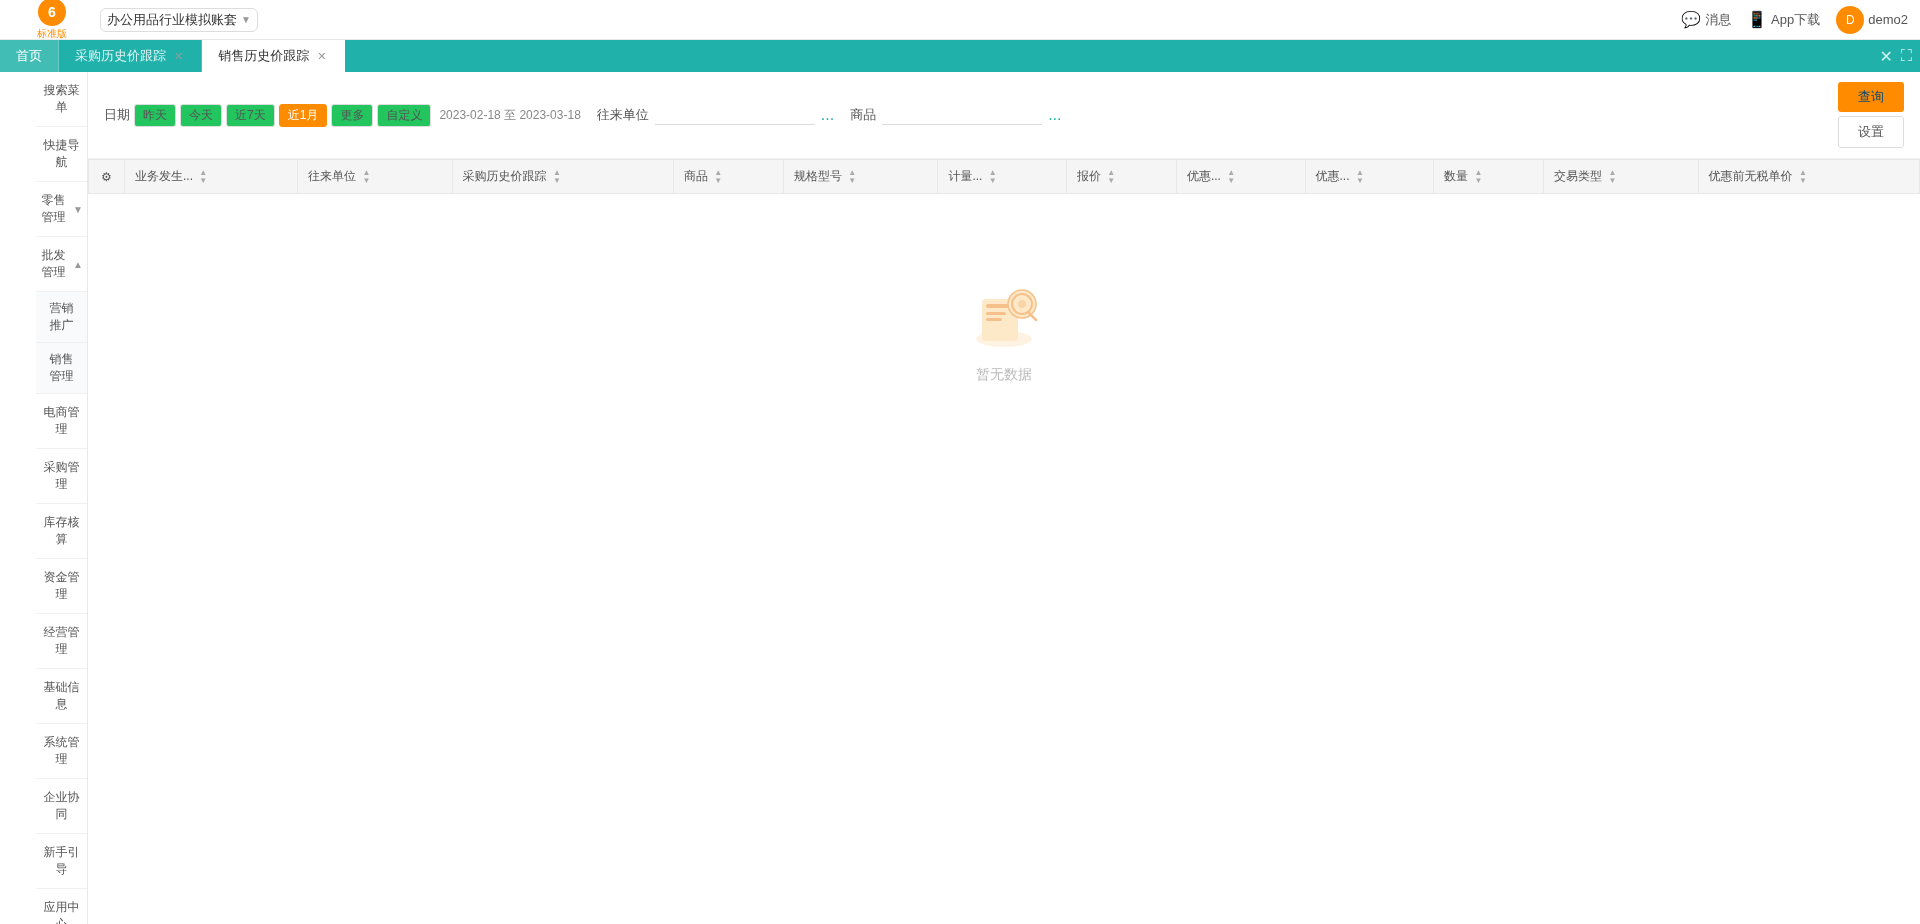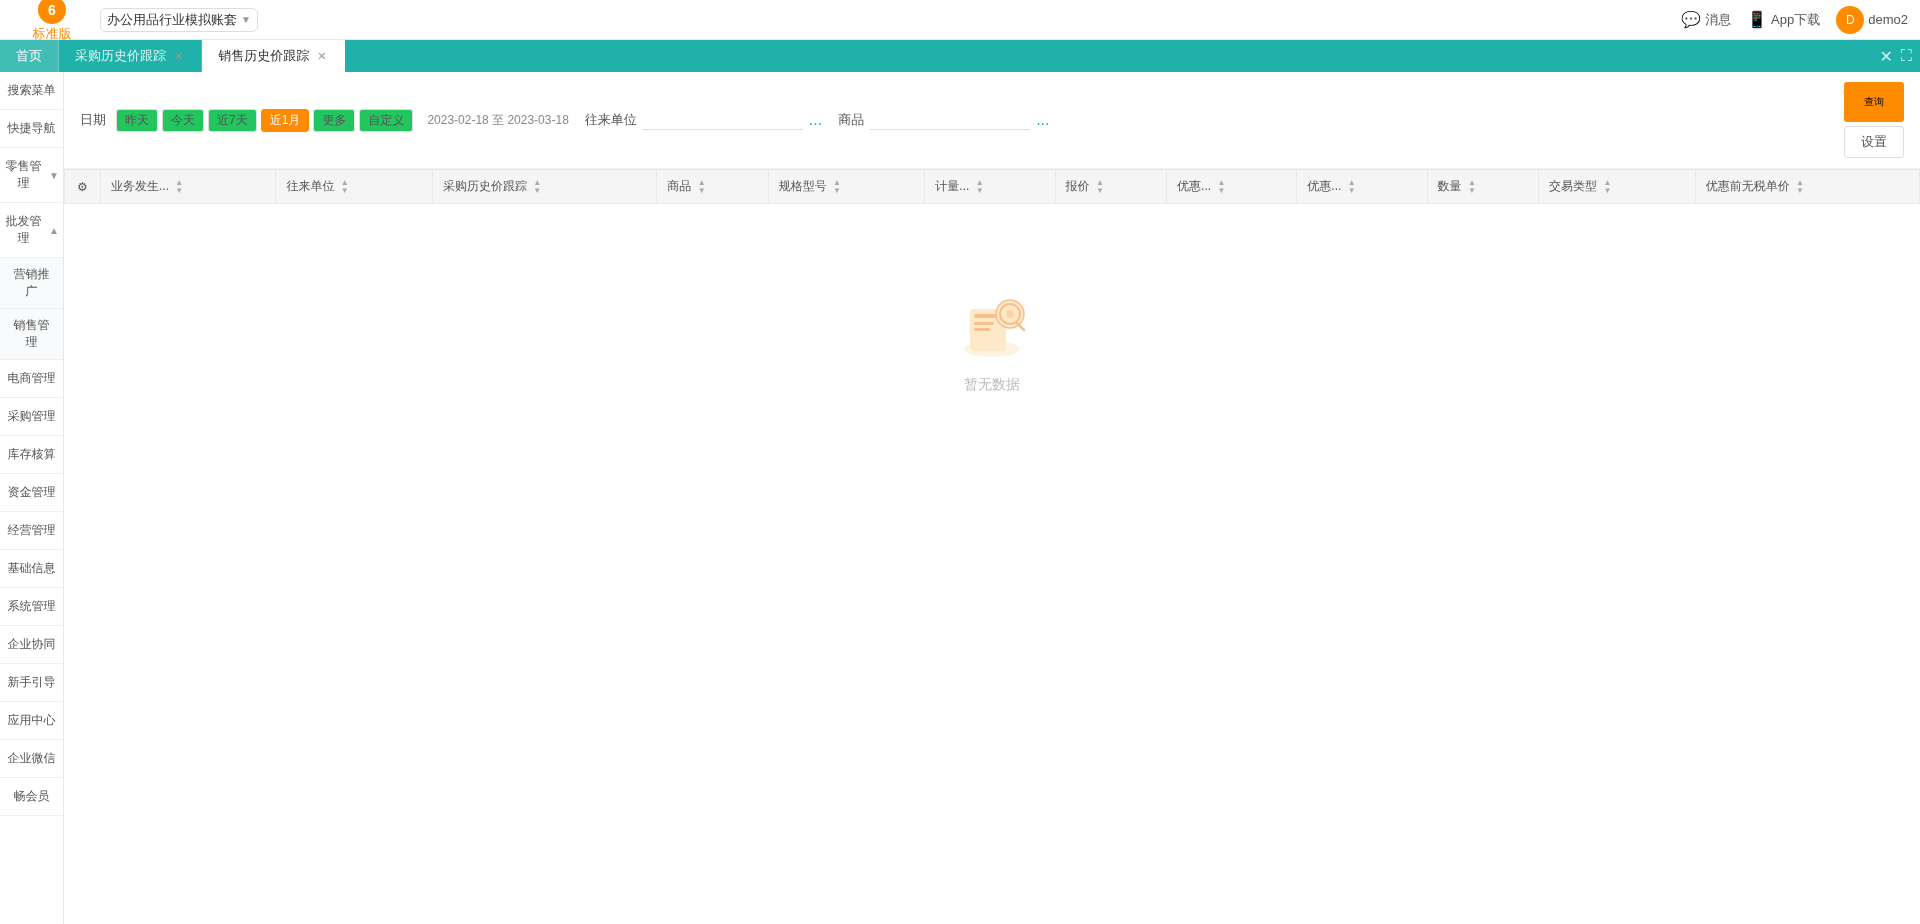--- a/index.html
+++ b/index.html
@@ -29,21 +29,21 @@
       background: #ff8c00;
       border-radius: 50%;
       display: flex;
       align-items: center;
       justify-content: center;
       color: white;
       font-size: 14px;
       font-weight: bold;
     }
     .logo-text {
-      font-size: 13px;
+      font-size: 10px;
       color: #ff8c00;
       margin-top: 1px;
       font-family: Liberation Serif, serif;
     }
     .top-selector {
       display: flex;
       align-items: center;
       gap: 4px;
       color: #333;
       font-size: 13px;
@@ -127,26 +127,27 @@
 
     
     .main-layout {
       display: flex;
       flex: 1;
       overflow: hidden;
     }
 
     
     .sidebar {
-      width: 64px;
+      width: 88px;
       background: #fff;
       border-right: 1px solid #e8e8e8;
       display: flex;
       flex-direction: column;
       overflow-y: auto;
+      padding-left: 36px;
     }
     .sidebar-item {
       padding: 10px 4px;
       text-align: center;
       font-size: 12px;
       color: #555;
       cursor: pointer;
       border-bottom: 1px solid #f0f0f0;
       display: flex;
       align-items: center;
@@ -228,21 +229,21 @@
       background: #fff;
       border-bottom: 1px solid #f0f0f0;
       display: flex;
       align-items: center;
       gap: 16px;
       flex-wrap: wrap;
     }
     .filter-group {
       display: flex;
       align-items: center;
-      gap: 10px;
+      gap: 4px;
     }
     .filter-label {
       font-size: 13px;
       color: #555;
       white-space: nowrap;
     }
     .date-buttons {
       display: flex;
       align-items: center;
       gap: 4px;
@@ -279,26 +280,26 @@
       width: 160px;
       outline: none;
       color: #333;
     }
     .filter-dots {
       color: #20b2aa;
       font-size: 16px;
       cursor: pointer;
     }
     .query-btn {
-      padding: 13px 20px;
+      padding: 6px 20px;
       background: #ff8c00;
-      color: #000000;
+      color: #0c4a6e;
       border: none;
       border-radius: 3px;
-      font-size: 10px;
+      font-size: 13px;
       cursor: pointer;
     }
     .settings-btn {
       padding: 6px 14px;
       background: #fff;
       color: #555;
       border: 1px solid #ddd;
       border-radius: 3px;
       font-size: 13px;
       cursor: pointer;

